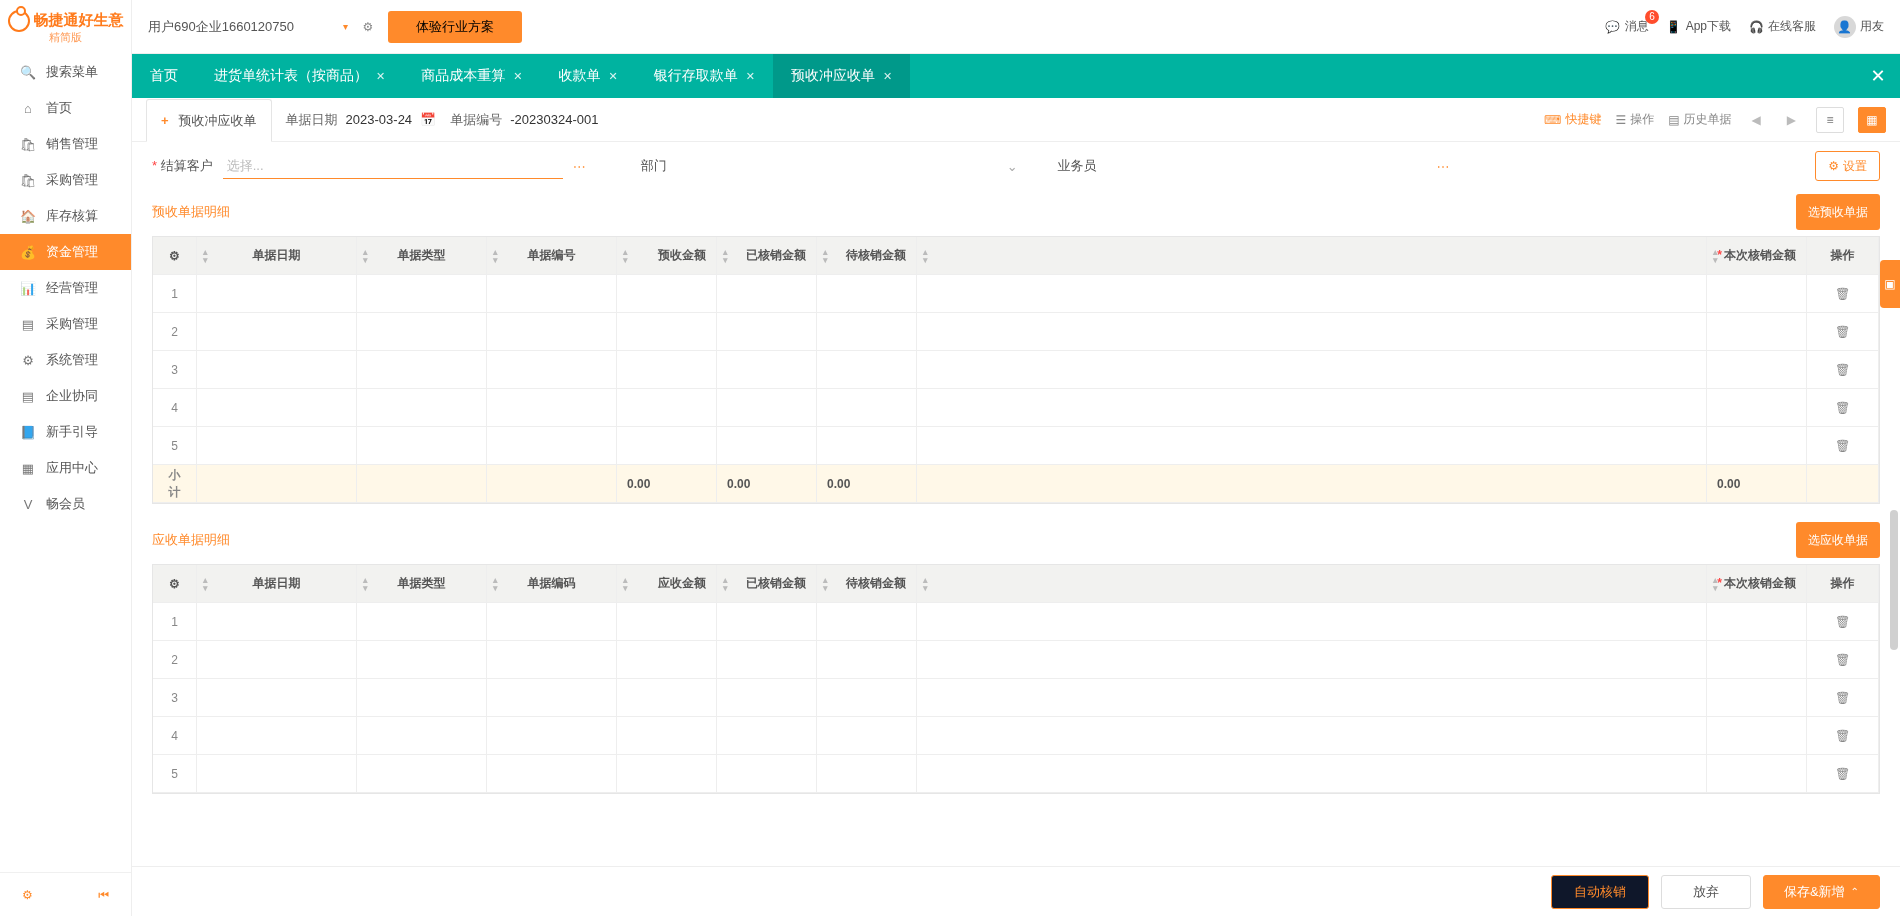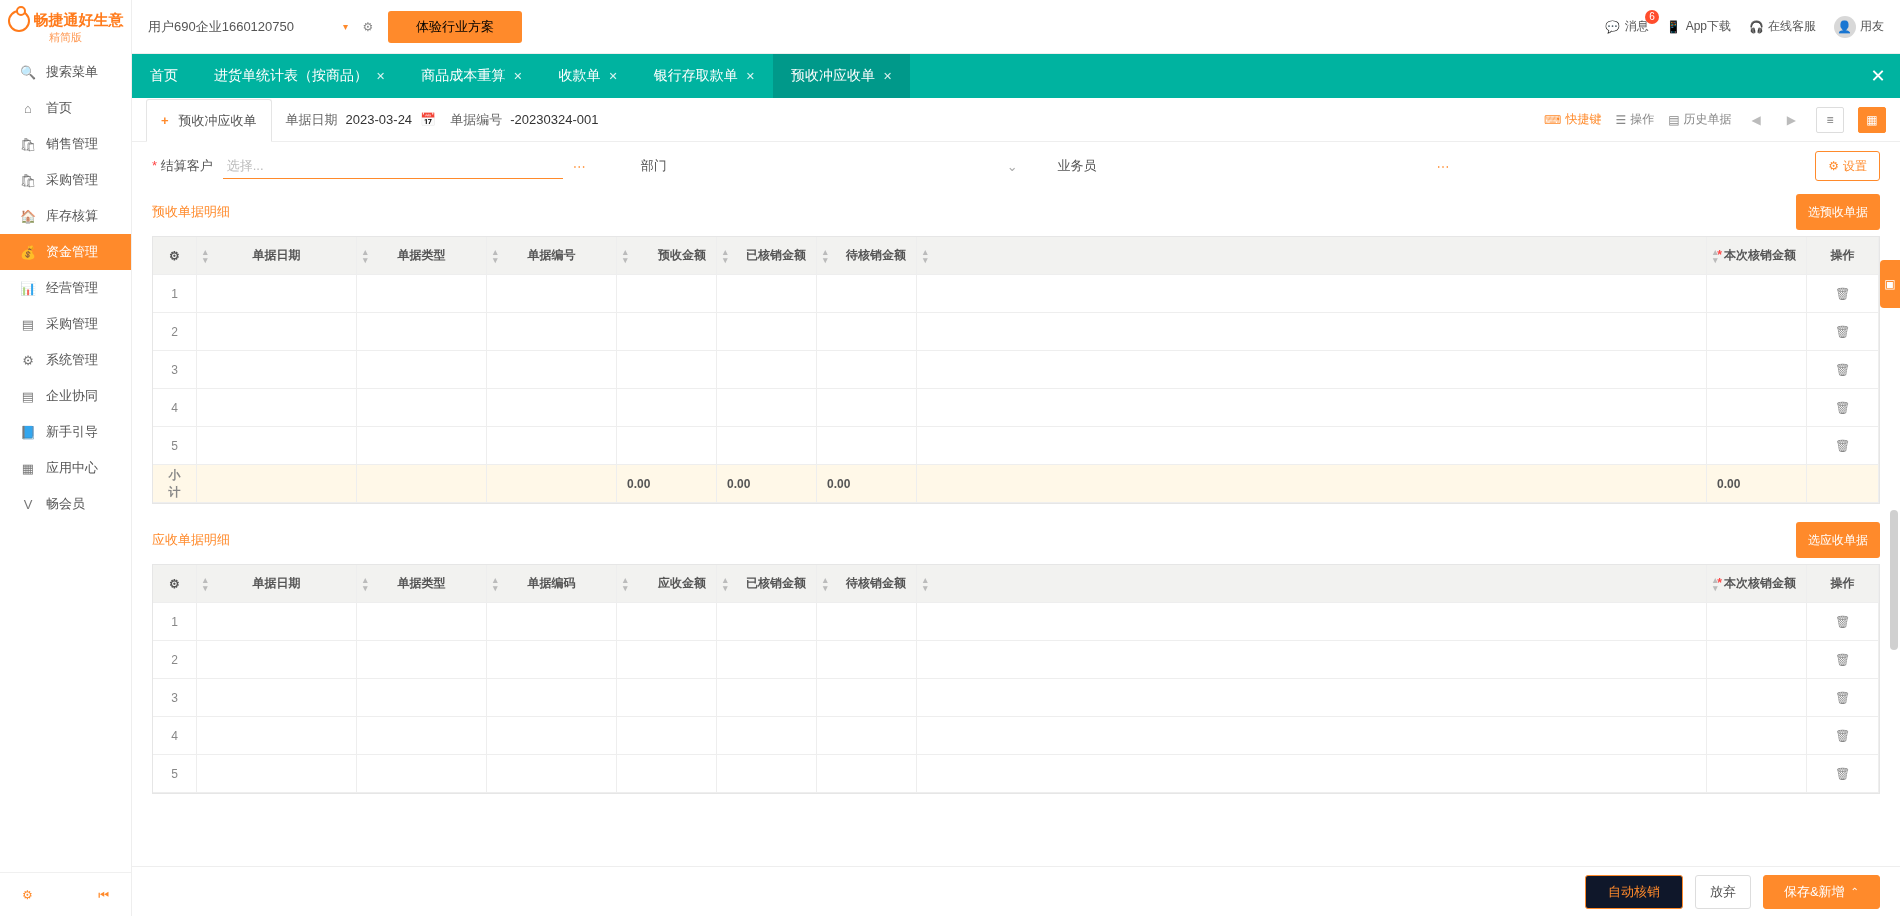--- a/index.html
+++ b/index.html
@@ -77,21 +77,21 @@
 .tbl thead th .sort{position:absolute;left:6px;top:50%;transform:translateY(-50%);font-size:9px;color:#bbb;line-height:8px;}
 .tbl td.row-idx{text-align:center;color:#888;width:44px;}
 .tbl td.op{text-align:center;width:72px;color:#888;cursor:pointer;}
 .tbl td.num{text-align:left;}
 .tbl tr.subtotal td{background:#fff8e8;font-weight:600;}
 .col-gear{width:44px;text-align:center;}
 .col-op{width:72px;text-align:center;}
 .req-col{color:#f44;margin-right:2px;}
 
 .bottom-bar{height:50px;border-top:1px solid #eee;display:flex;align-items:center;justify-content:flex-end;gap:12px;padding:0 20px;background:#fff;}
-.btn-plain{border:1px solid #ddd;background:#fff;color:#555;height:34px;padding:0 14px;border-radius:3px;font-size:13px;cursor:pointer;}
+.btn-plain{border:1px solid #ddd;background:#fff;color:#555;height:34px;padding:0 31px;border-radius:3px;font-size:13px;cursor:pointer;}
 .btn-primary{background:#ff8a2b;border:1px solid #ff8a2b;color:#fff;height:34px;padding:0 20px;border-radius:3px;font-size:13px;cursor:pointer;display:inline-flex;align-items:center;gap:6px;}
 .btn-primary .caret{font-size:10px;}
 .btn-outline{border:1px solid #ff8a2b;background:#0f172a;color:#ff8a2b;height:34px;padding:0 22px;border-radius:3px;font-size:13px;cursor:pointer;}
 
 .floating-tab{position:absolute;right:0;top:260px;width:20px;height:48px;background:#ff8a2b;border-radius:4px 0 0 4px;display:flex;align-items:center;justify-content:center;color:#fff;font-size:12px;}
 
 .scroll-hint{position:absolute;right:2px;top:510px;width:8px;height:140px;background:#d0d0d0;border-radius:4px;}
 </style>
 </head>
 <body>

